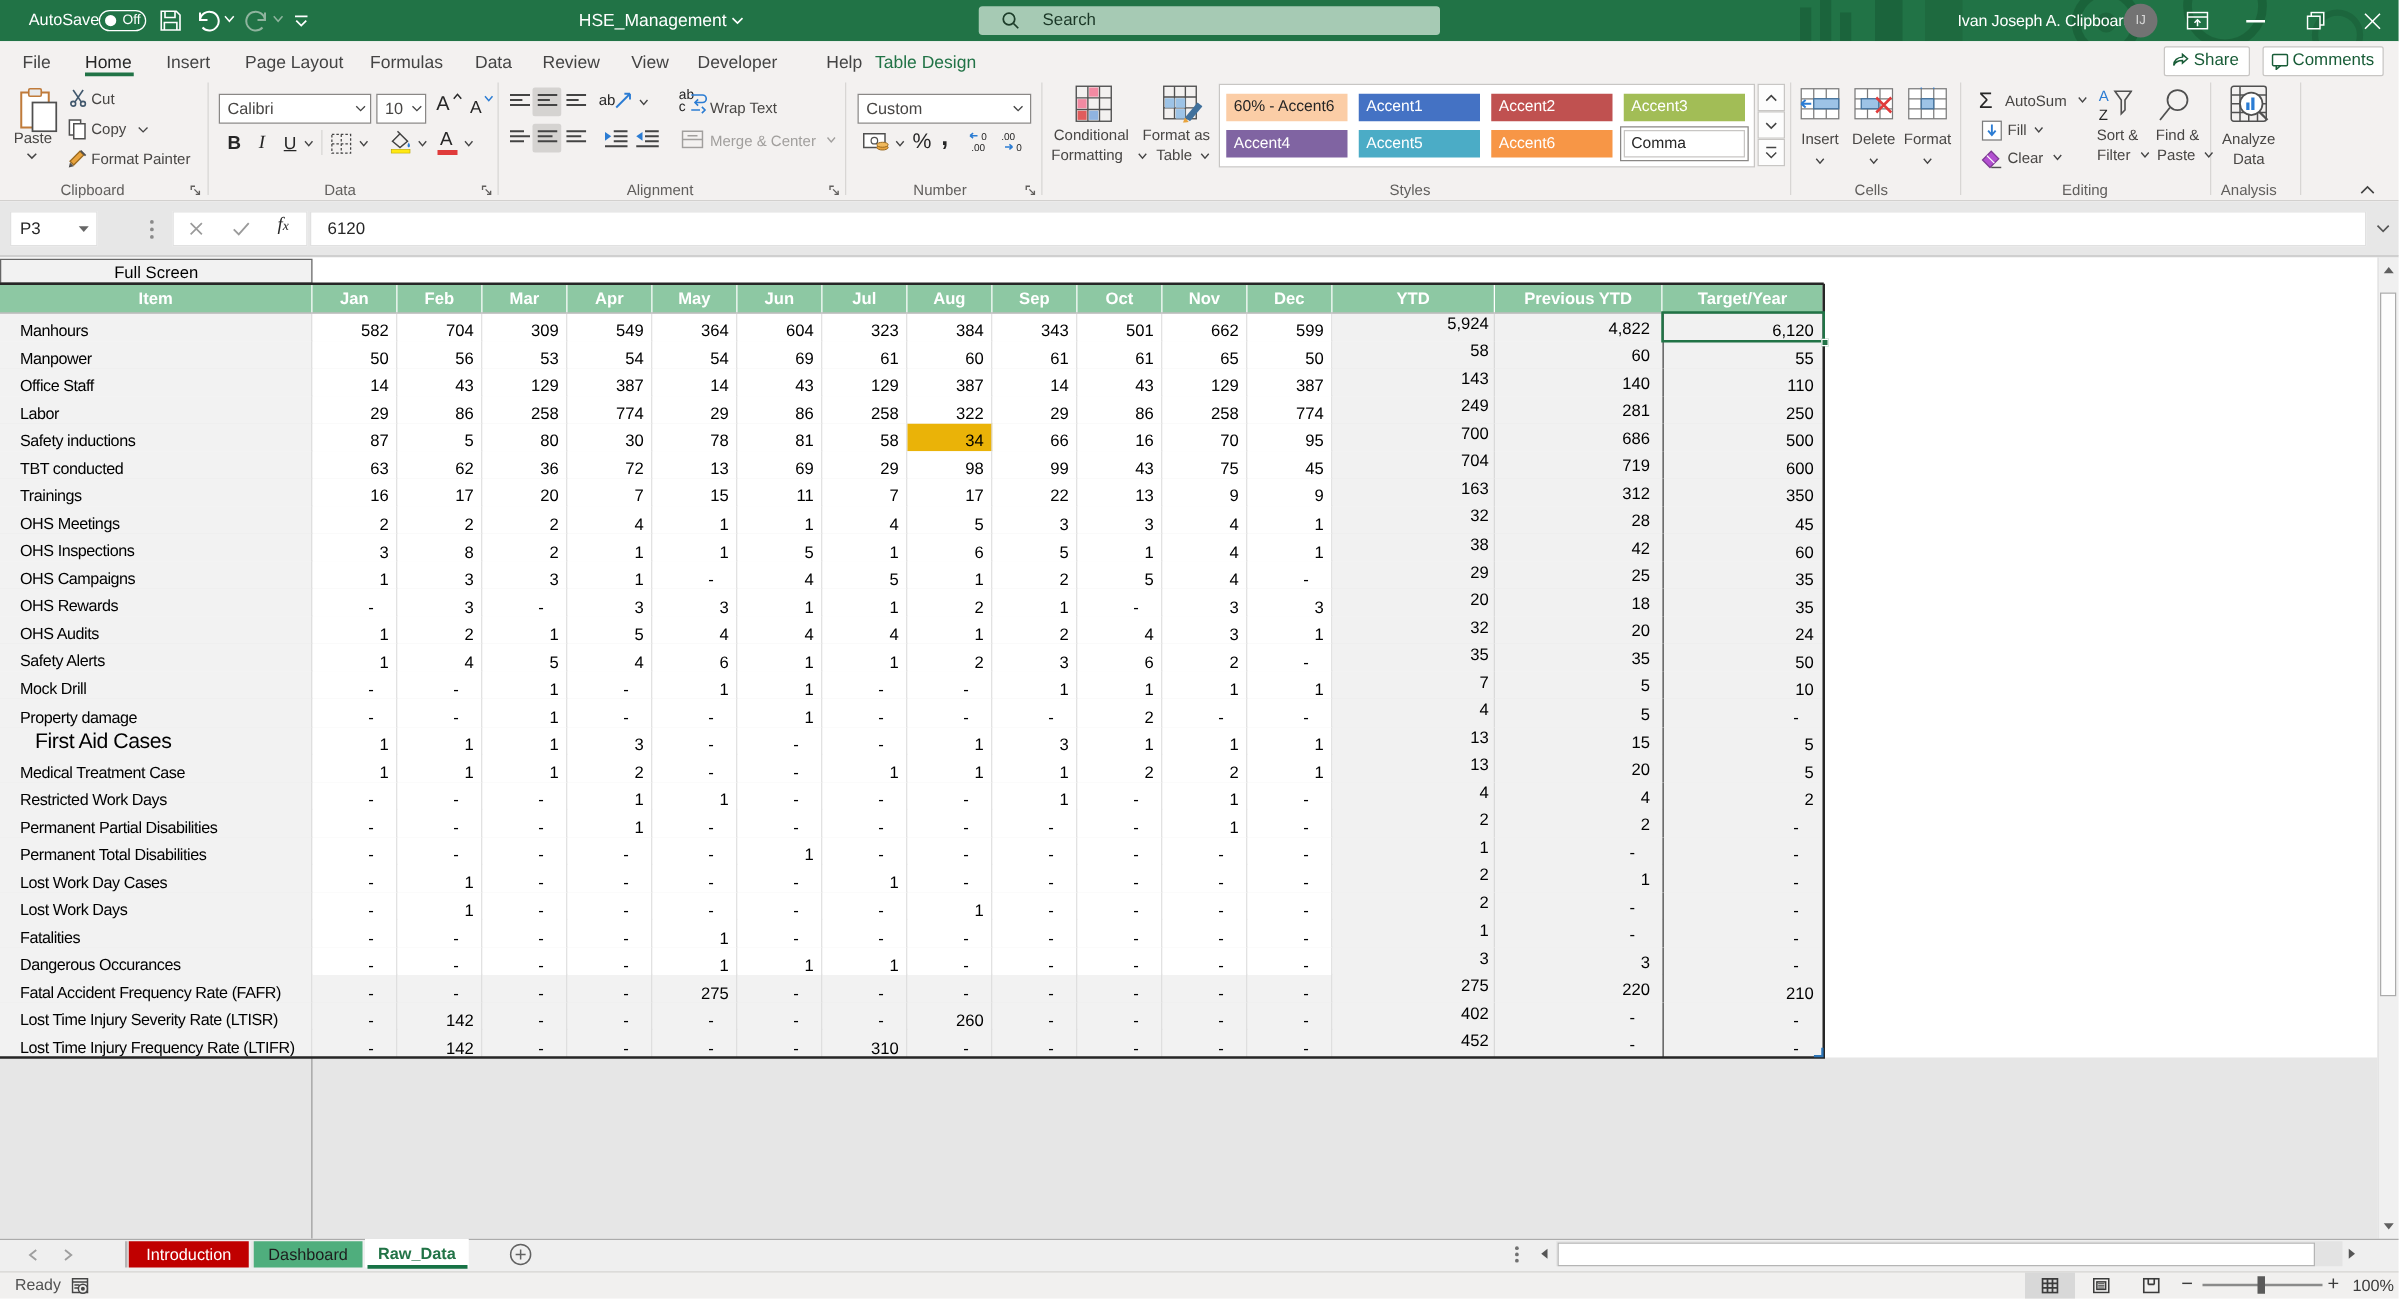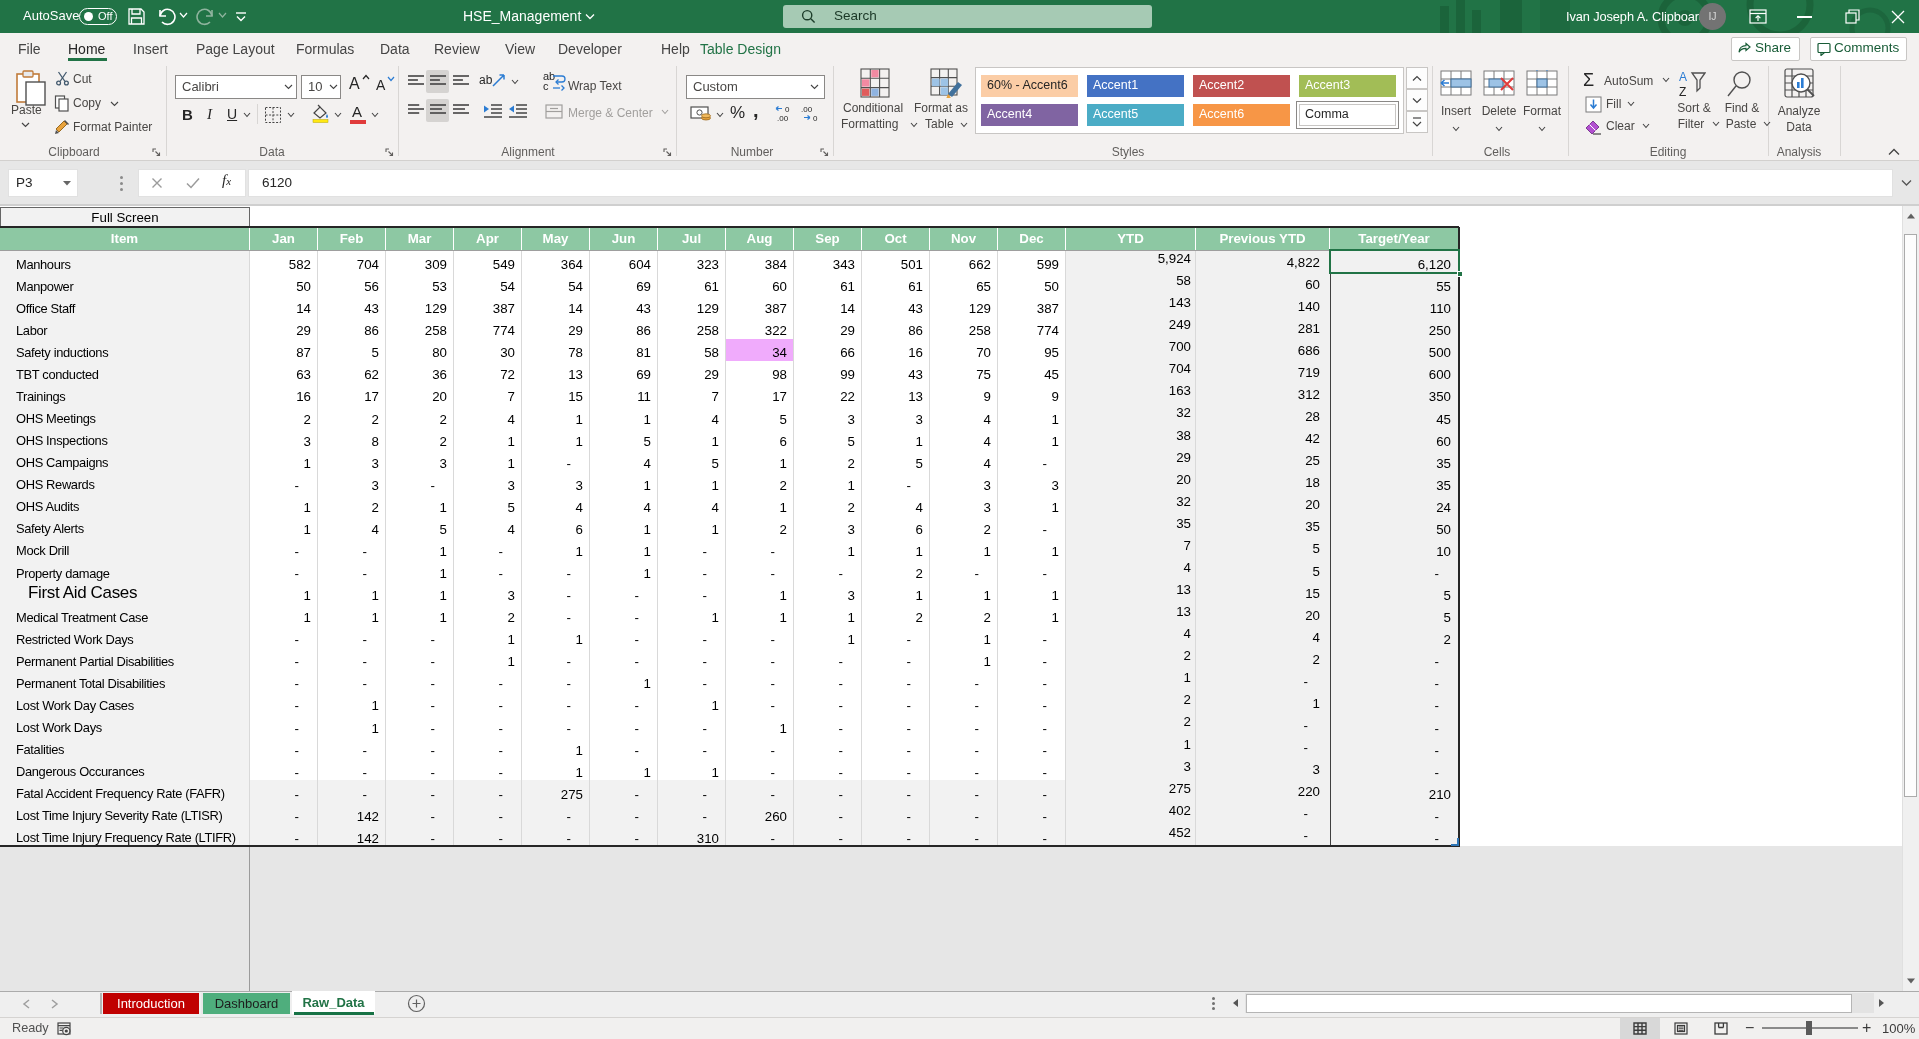--- a/index.html
+++ b/index.html
@@ -804,21 +804,21 @@
         </div>
 <div class="a" style="left:522px;top:0;width:68px;height:22.07px;background:#fff;border-right:1px solid #d9d9d9;">
           <div class="a" style="right:6px;bottom:0.5px;">78</div>
         </div>
 <div class="a" style="left:590px;top:0;width:68px;height:22.07px;background:#fff;border-right:1px solid #d9d9d9;">
           <div class="a" style="right:6px;bottom:0.5px;">81</div>
         </div>
 <div class="a" style="left:658px;top:0;width:68px;height:22.07px;background:#fff;border-right:1px solid #d9d9d9;">
           <div class="a" style="right:6px;bottom:0.5px;">58</div>
         </div>
-<div class="a" style="left:726px;top:0;width:68px;height:22.07px;background:#f0abfc;border-right:1px solid #d9d9d9;">
+<div class="a" style="left:726px;top:0;width:68px;height:22.07px;background:#eab308;border-right:1px solid #d9d9d9;">
           <div class="a" style="right:6px;bottom:0.5px;">34</div>
         </div>
 <div class="a" style="left:794px;top:0;width:68px;height:22.07px;background:#fff;border-right:1px solid #d9d9d9;">
           <div class="a" style="right:6px;bottom:0.5px;">66</div>
         </div>
 <div class="a" style="left:862px;top:0;width:68px;height:22.07px;background:#fff;border-right:1px solid #d9d9d9;">
           <div class="a" style="right:6px;bottom:0.5px;">16</div>
         </div>
 <div class="a" style="left:930px;top:0;width:68px;height:22.07px;background:#fff;border-right:1px solid #d9d9d9;">
           <div class="a" style="right:6px;bottom:0.5px;">70</div>

